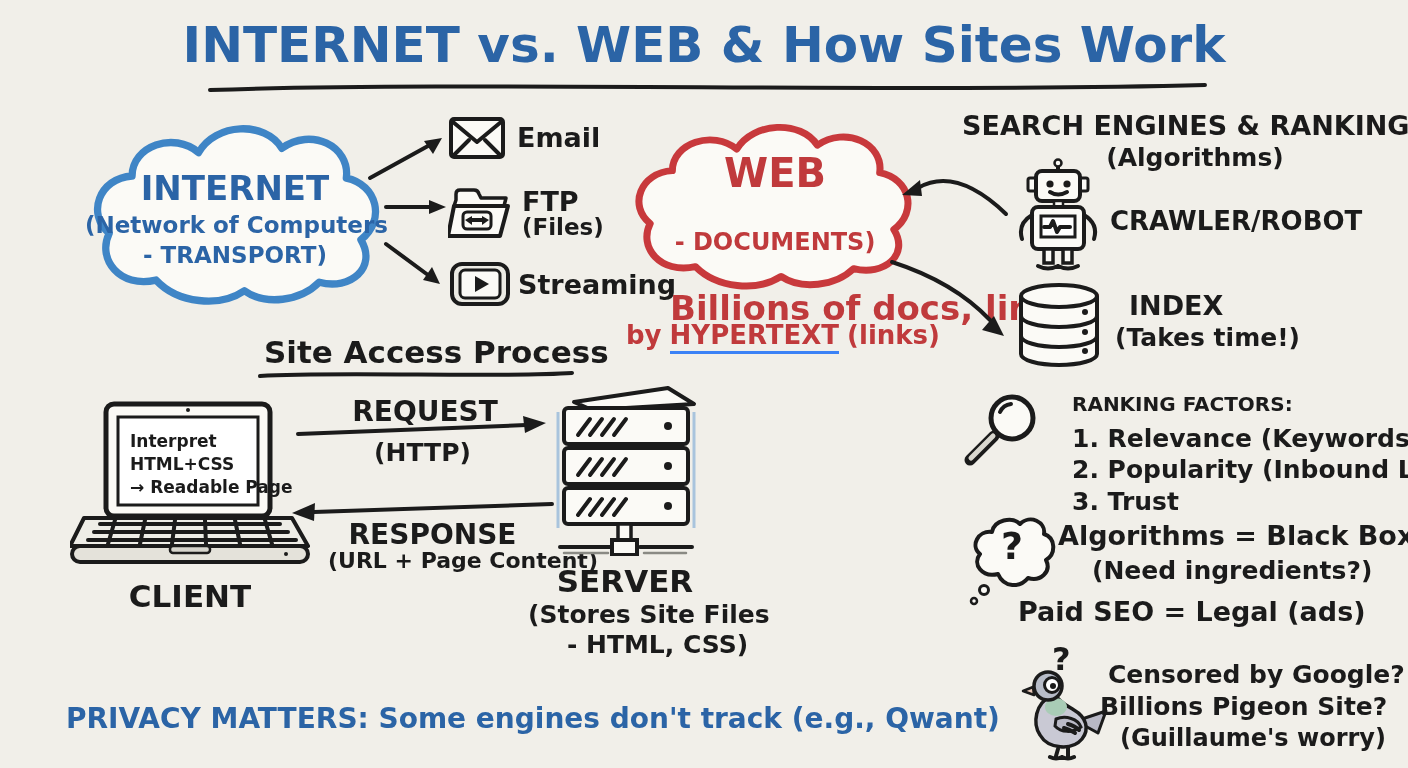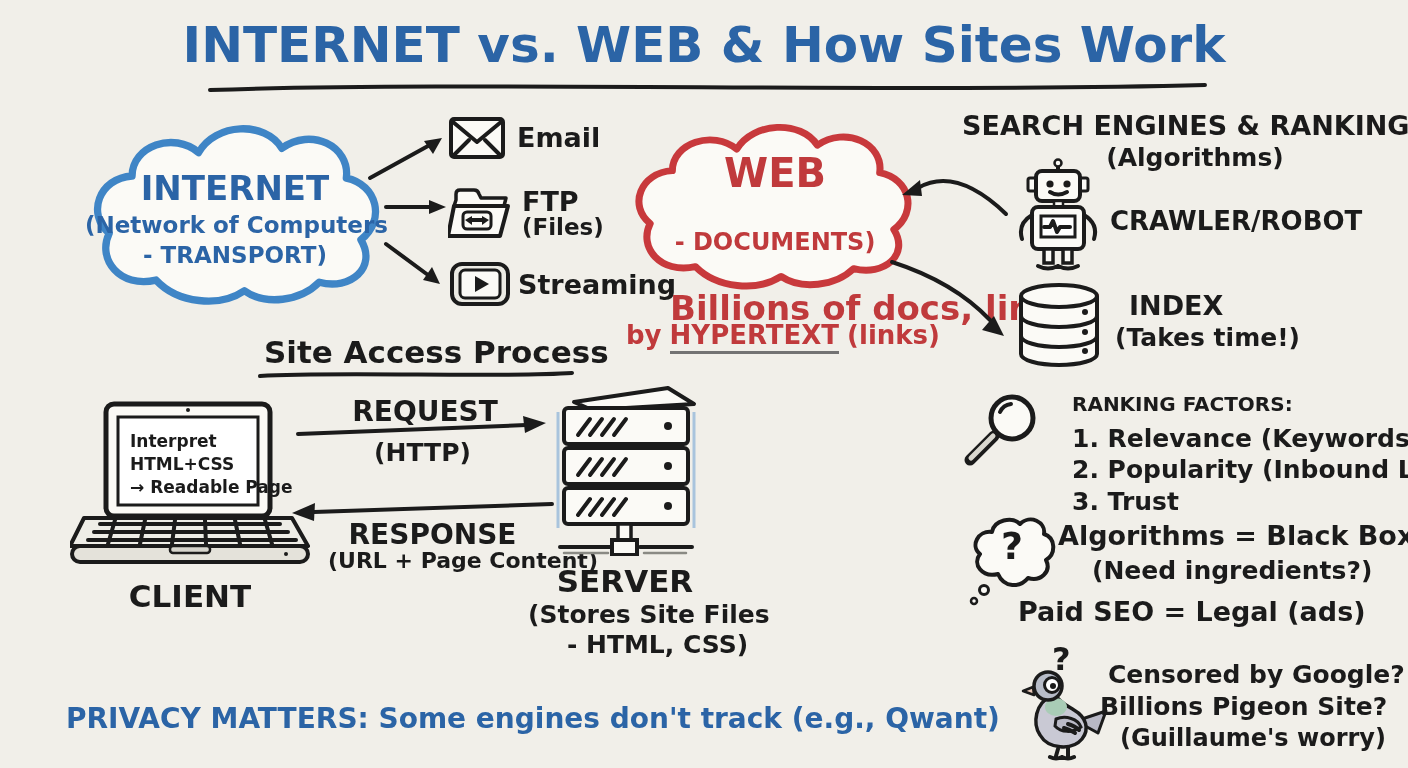--- a/index.html
+++ b/index.html
@@ -7,21 +7,21 @@
           font-family:"DejaVu Sans",sans-serif;}
   .abs{position:absolute;}
   .t{font-family:"DejaVu Sans",sans-serif;color:#1b1b1b;white-space:nowrap;}
   .b{font-weight:bold;}
   .blue{color:#2b64a6;}
   .red{color:#c03a3c;}
   .ctr{text-align:center;}
   .ink{stroke:#1b1b1b;stroke-width:4;fill:none;stroke-linecap:round;stroke-linejoin:round;}
   .fillink{fill:#1b1b1b;stroke:none;}
   .paper{fill:#fbfaf6;}
-  .ul-red{border-bottom:3px solid #737373;padding-bottom:1px;}
+  .ul-red{border-bottom:3px solid #3b82f6;padding-bottom:1px;}
 </style>
 </head>
 <body>
 
 <div id="canvas">
 
   <div class="abs t b blue ctr" style="left:0;top:16px;width:1408px;font-size:50px;">INTERNET vs. WEB &amp; How Sites Work</div>
   <svg class="abs" style="left:205px;top:78px;" width="1005" height="16">
     <path class="ink" stroke-width="4.5" d="M5,12 C260,3 700,15 1000,7"></path>
   </svg>

